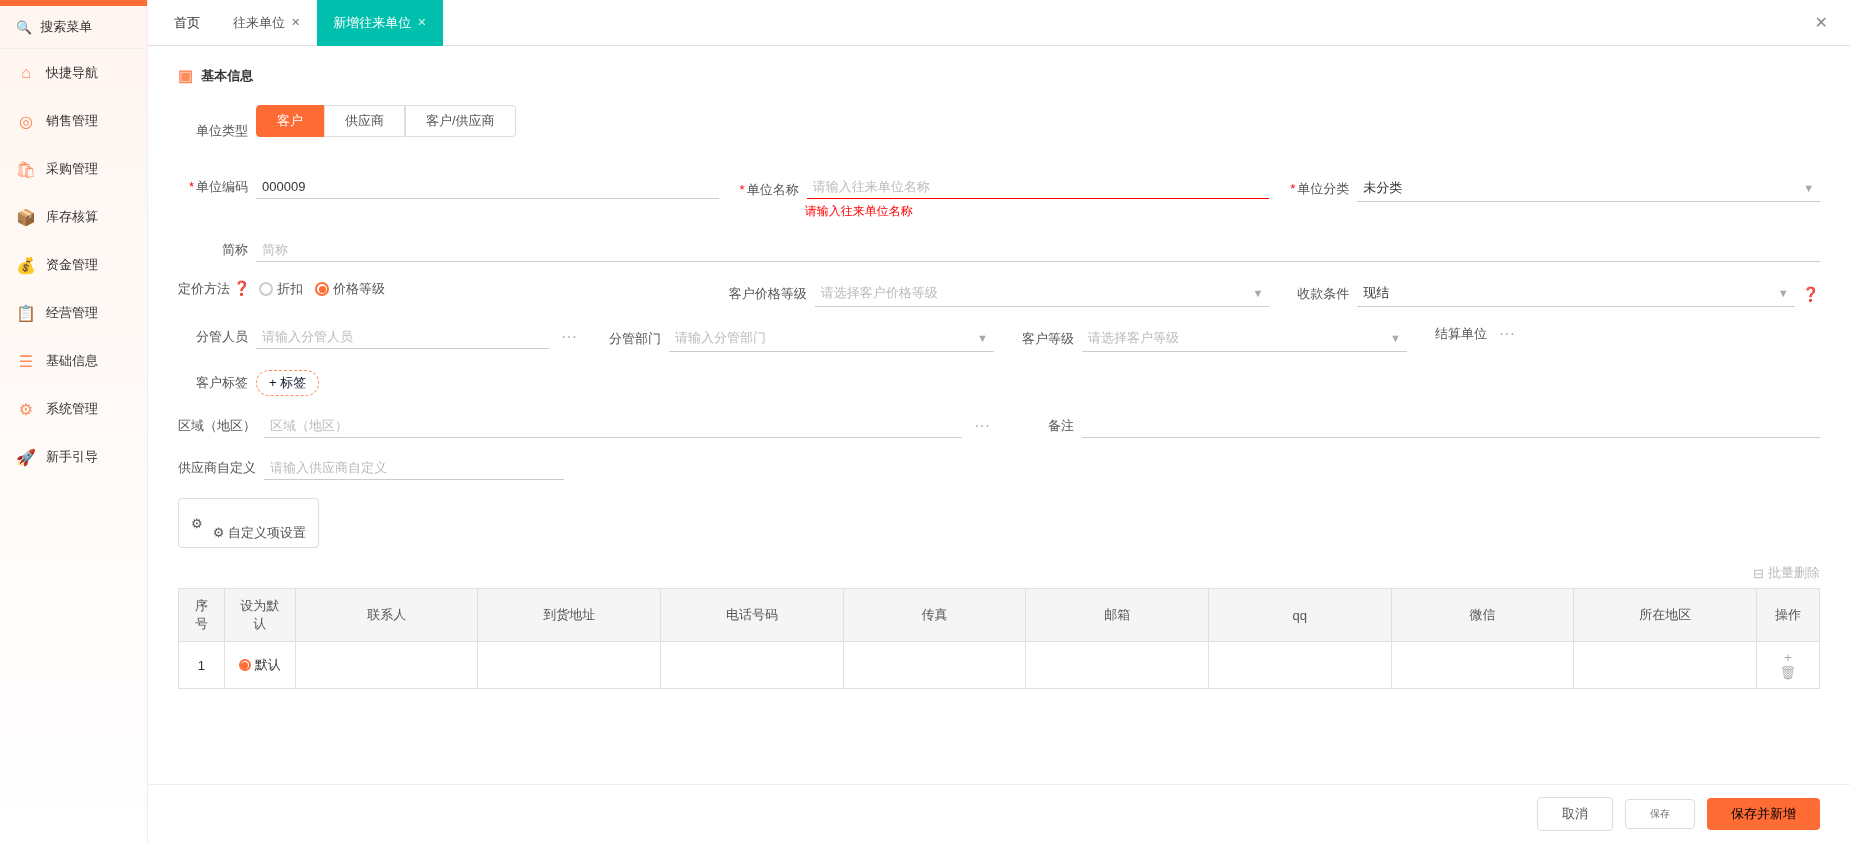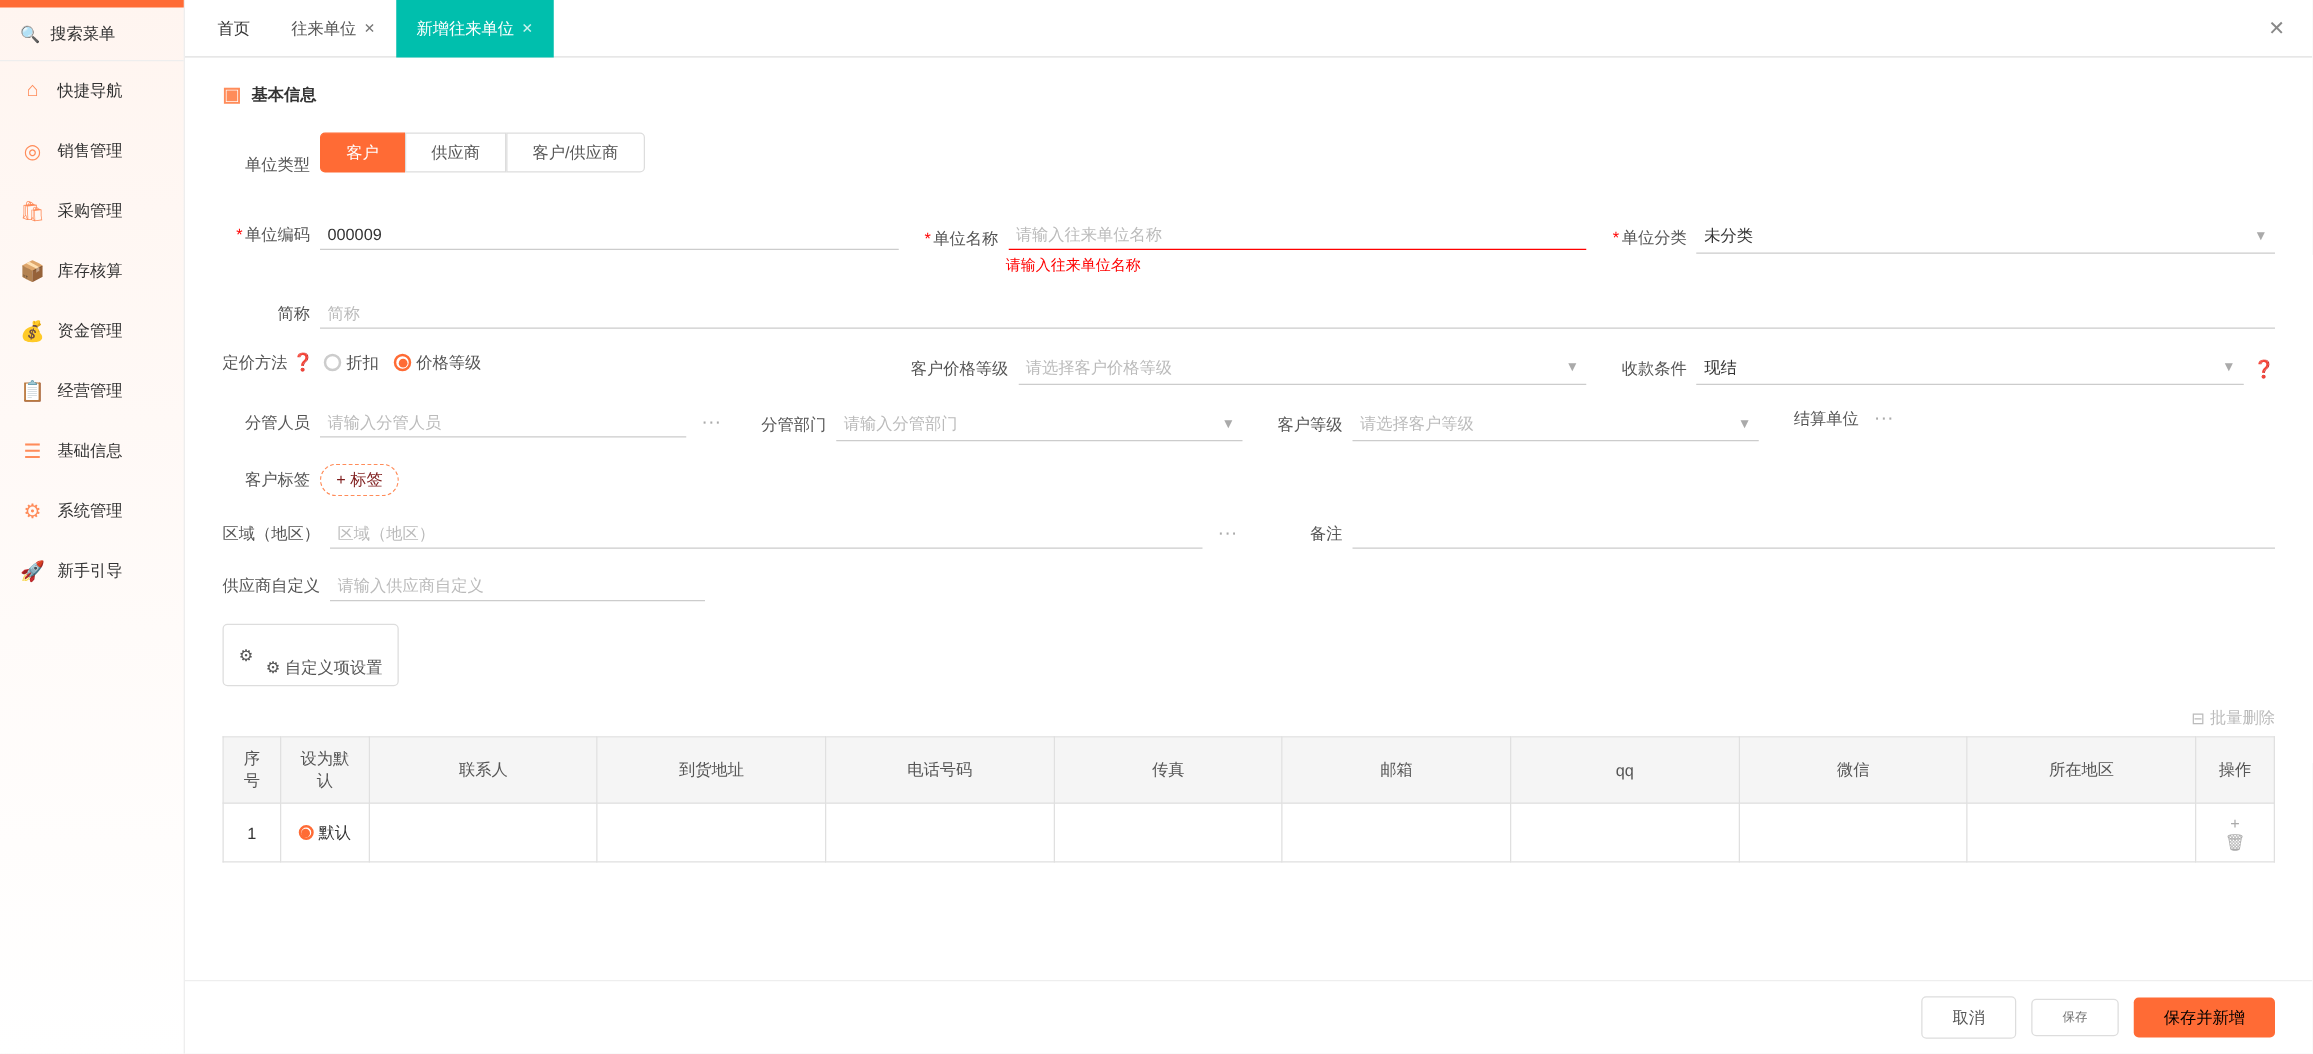--- a/index.html
+++ b/index.html
@@ -188,21 +188,21 @@
     .radio-label { font-size: 13px; color: #555; }
 
     .help-icon { color: #aaa; font-size: 14px; cursor: pointer; }
     .more-btn { color: #aaa; font-size: 16px; cursor: pointer; padding: 0 4px; }
 
     
     .tag-btn {
       border: 1px dashed #ff8c5a;
       border-radius: 20px;
       padding: 3px 12px;
-      color: #7f1d1d;
+      color: #0f172a;
       font-size: 12px;
       cursor: pointer;
       display: flex;
       align-items: center;
       gap: 4px;
     }
 
     
     .custom-settings-btn {
       display: flex;

